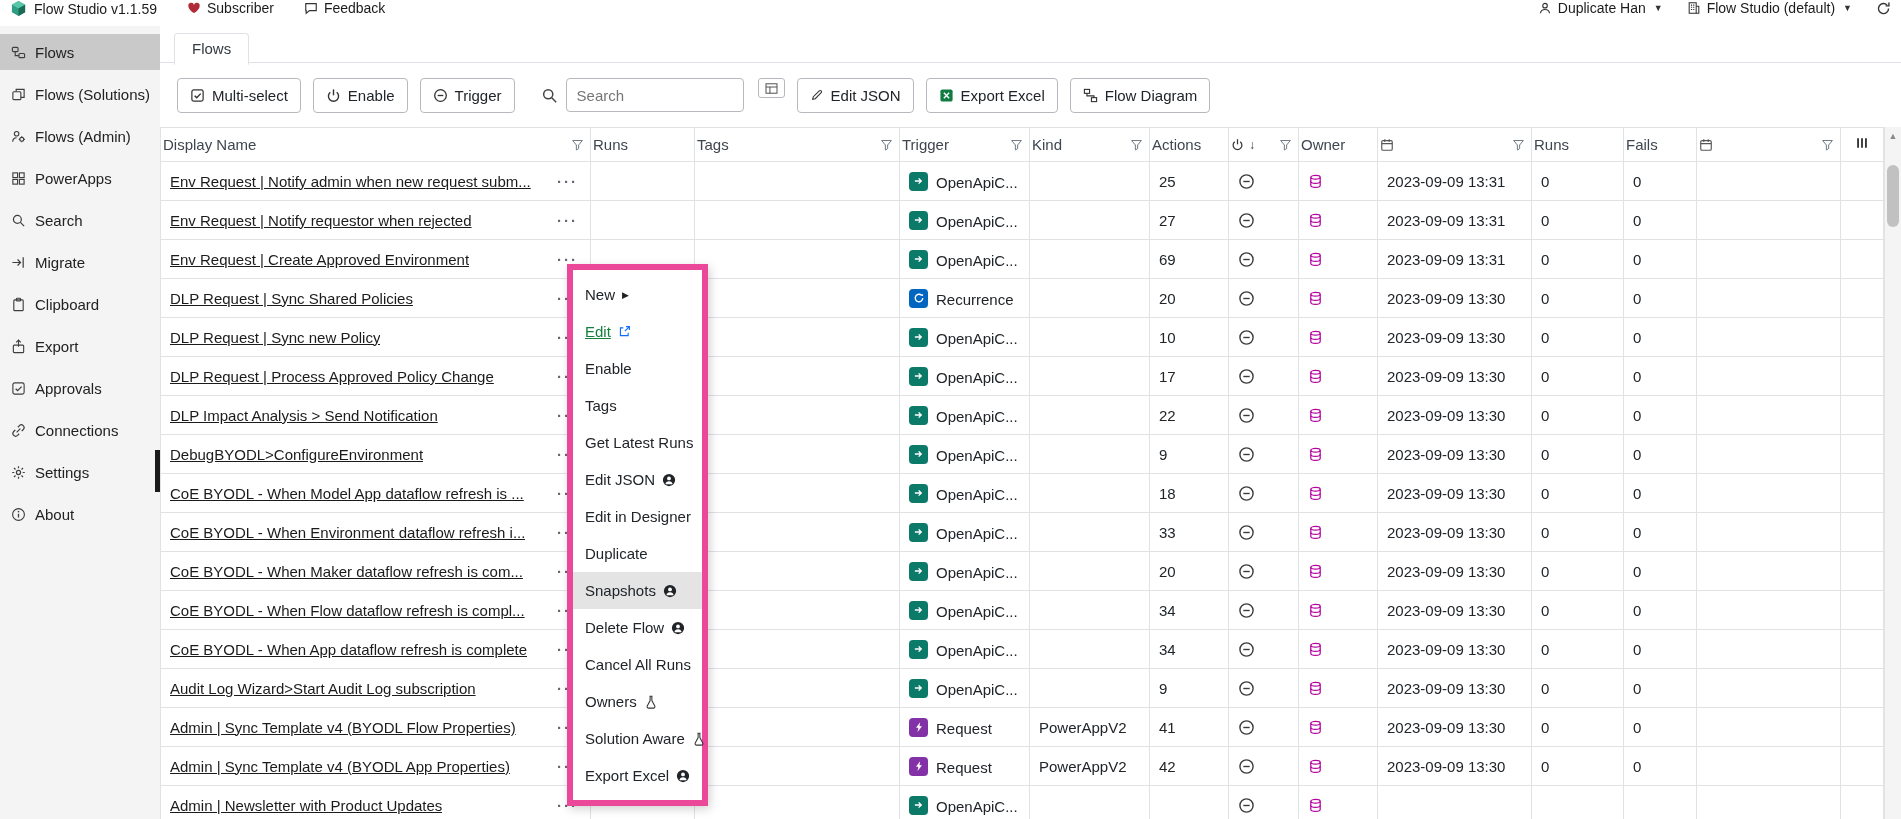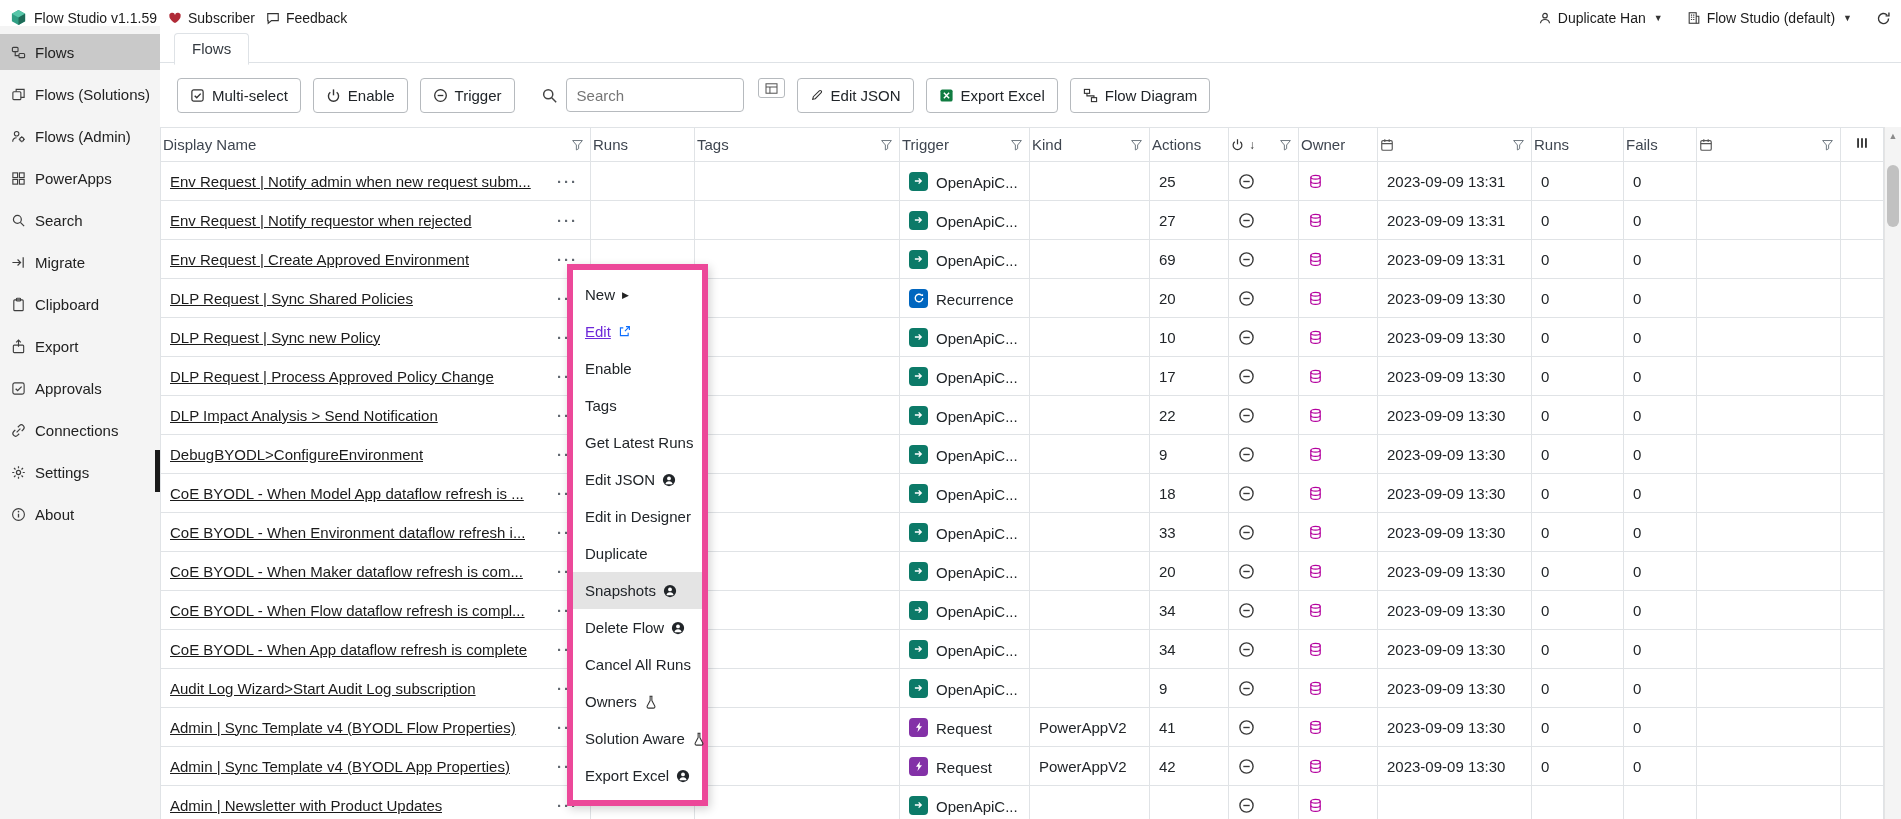--- a/index.html
+++ b/index.html
@@ -1,21 +1,21 @@
 <!DOCTYPE html>
 <html><head>
 <meta charset="utf-8">
 <style>
   *{margin:0;padding:0;box-sizing:border-box}
   html,body{width:1901px;height:819px;overflow:hidden;background:#fff;color:#212529;
     font-family:"Liberation Sans",sans-serif;font-size:15px}
   svg{display:block}
 
   
-  .topbar{height:26px;display:flex;align-items:flex-end;gap:11px;padding:0 10px;background:#fff}
+  .topbar{height:26px;display:flex;align-items:flex-start;gap:30px;padding:0 10px;background:#fff}
   .brand{display:flex;align-items:center;gap:7px;font-size:14px;color:#1b1b1b}
   .tb-link{display:flex;align-items:center;gap:6px;font-size:14px;color:#1b1b1b;cursor:pointer}
   .tb-right{margin-left:auto;display:flex;align-items:center;gap:24px}
   .caret{font-size:9px;color:#333;margin-left:2px}
 
   
   .shell{display:flex;height:793px}
   .sidebar{width:160px;background:#f4f4f4;flex:none;position:relative;padding-top:8px}
   .side-item{height:36px;margin-bottom:6px;display:flex;align-items:center;gap:9px;padding:0 11px;
     font-size:15px;color:#222;cursor:pointer;white-space:nowrap;overflow:hidden}
@@ -70,21 +70,21 @@
   .vscroll{position:absolute;right:0;top:0;width:17px;height:100%;background:#f4f4f4;border-left:1px solid #e4e4e4}
   .vscroll .arrow{display:block;text-align:center;font-size:9px;color:#8a8a8a;padding-top:4px}
   .vthumb{position:absolute;left:2px;right:2px;top:38px;height:62px;background:#c1c1c1;border-radius:7px}
 
   
   .ctx{position:absolute;left:567px;top:264px;width:141px;background:#fff;border:6px solid #ec4899;
     box-shadow:2px 3px 9px rgba(0,0,0,.18);padding:6px 0;z-index:40}
   .mi{height:37px;display:flex;align-items:center;gap:7px;padding:0 12px;font-size:15px;color:#212529;cursor:pointer;white-space:nowrap}
   .mi.hovered{background:#e4e4e4}
   .mi .sub-arrow{font-size:9px;color:#222}
-  .mi-link span{color:#6d28d9;text-decoration:underline}
+  .mi-link span{color:#15803d;text-decoration:underline}
 </style>
 </head>
 <body>
 
 <header class="topbar">
   <div class="brand">
     <span>
       <svg width="17" height="17" viewBox="0 0 18 18">
           <path d="M9 1l7 4v8l-7 4-7-4V5z" fill="#2f9e83"></path>
           <path d="M9 1l7 4-7 4-7-4z" fill="#57c6a9"></path>

